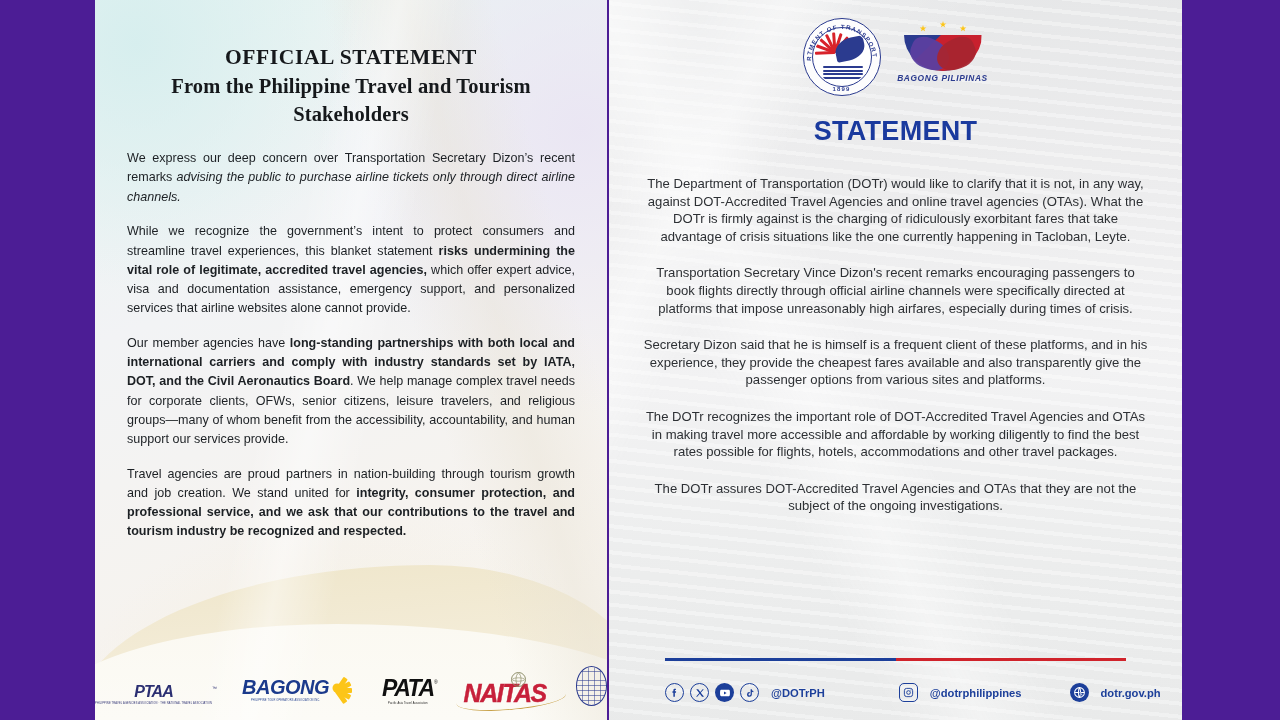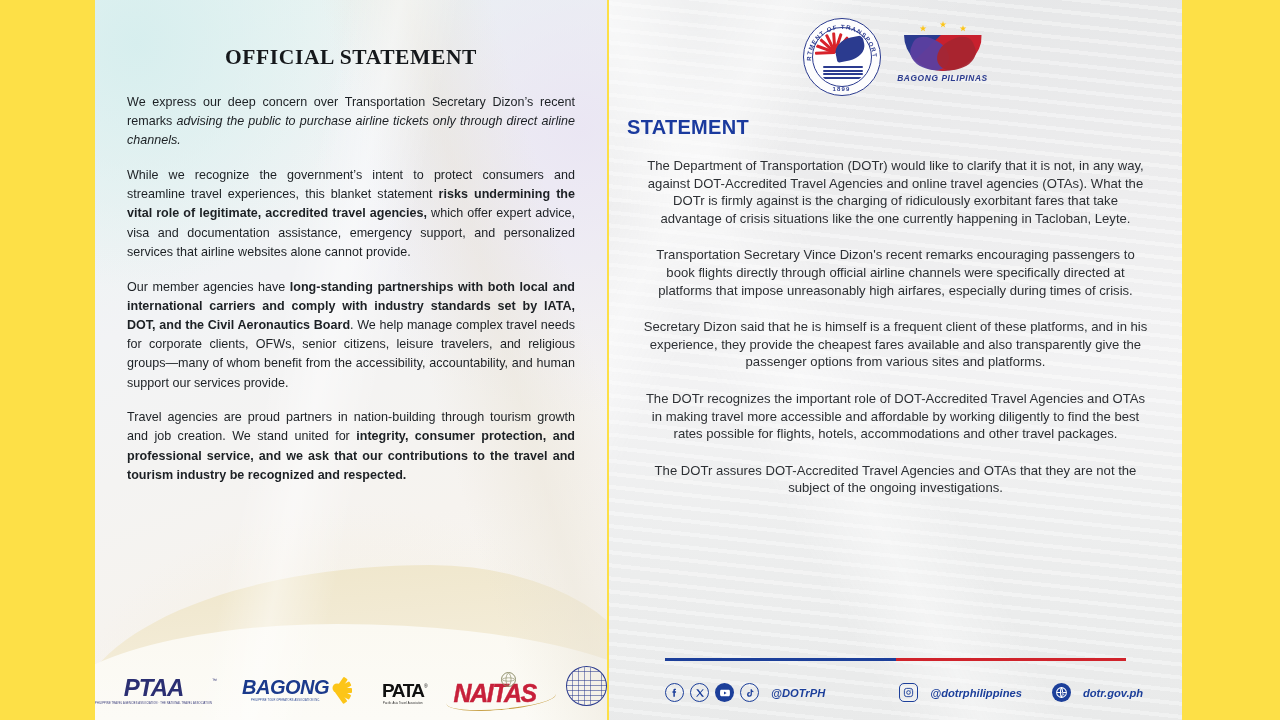--- a/index.html
+++ b/index.html
@@ -1,19 +1,19 @@
 <!DOCTYPE html>
 <html><head>
 <meta charset="utf-8">
 <style>
   * { margin:0; padding:0; box-sizing:border-box; }
   html,body { width:1280px; height:720px; overflow:hidden; background:#ffffff; }
   body { font-family:"Liberation Sans", sans-serif; }
 
-  .stage { position:relative; width:1280px; height:720px; background:#fde047; }
+  .stage { position:relative; width:1280px; height:720px; background:#4c1d95; }
 
   
   .left-panel {
     position:absolute; left:95px; top:0; width:512px; height:720px;
     overflow:hidden;
     background:
       radial-gradient(ellipse 70% 55% at 8% 6%, rgba(214,238,238,0.95) 0%, rgba(214,238,238,0) 62%),
       radial-gradient(ellipse 80% 60% at 95% 18%, rgba(233,228,243,0.85) 0%, rgba(233,228,243,0) 66%),
       radial-gradient(ellipse 90% 50% at 50% 100%, rgba(243,236,214,0.6) 0%, rgba(243,236,214,0) 60%),
       linear-gradient(160deg,#e7f4f2 0%,#f2f3f5 38%,#f6f3ef 70%,#faf7f1 100%);
@@ -69,40 +69,40 @@
   .logo-main {
     font-family:"Liberation Sans", sans-serif; font-weight:700; line-height:1;
   }
   .logo-sub {
     font-family:"Liberation Sans", sans-serif;
     font-size:2.6px; letter-spacing:.15px; line-height:1.5; margin-top:2px;
     white-space:nowrap;
   }
 
   
-  .ptaa .logo-main { font-size:24px; color:#2b2f72; letter-spacing:-1px; font-style:italic; }
+  .ptaa .logo-main { font-size:16px; color:#2b2f72; letter-spacing:-1px; font-style:italic; }
   .ptaa .logo-sub { color:#2b2f72; }
   .ptaa .tm { position:absolute; top:1px; right:-5px; font-size:5px; color:#2b2f72; }
 
   
   .philtoa { display:flex; align-items:center; }
   .philtoa .logo-main { font-size:20px; color:#1b3a8c; letter-spacing:-.5px; font-style:italic; }
   .philtoa .logo-sub { color:#1b3a8c; }
   .sun {
     position:relative; width:30px; height:30px; margin-left:-7px; margin-bottom:3px;
   }
   .sun i {
     position:absolute; left:50%; top:50%; width:15px; height:4.5px;
     background:#fcc518; transform-origin:0 50%; border-radius:1px;
   }
   .sun .c { position:absolute; left:50%; top:50%; width:9px; height:9px;
     background:#fcc518; border-radius:50%; transform:translate(-50%,-50%); }
 
   
-  .pata .logo-main { font-size:19px; color:#101010; letter-spacing:-1.5px; }
+  .pata .logo-main { font-size:23px; color:#101010; letter-spacing:-1.5px;font-style:italic; }
   .pata .logo-sub { color:#101010; }
   .pata .tm { position:absolute; top:2px; right:-4px; font-size:5px; color:#101010; }
 
   
   .naitas { position:relative; }
   .naitas .logo-main { font-size:25px; color:#c7203a; letter-spacing:-1.5px;
     -webkit-text-stroke:0.4px #c7203a; font-style:italic; }
   .naitas-globe {
     position:absolute; top:-9px; left:47px; width:15px; height:15px;
     border:1.1px solid #8f8f6a; border-radius:50%;
@@ -227,39 +227,39 @@
     position:absolute; right:6px; bottom:2px; width:40px; height:30px;
     background:#a8252f; transform:rotate(-22deg); border-radius:60% 40% 50% 50%;
     opacity:.95;
   }
   .bp-label {
     font-family:"Liberation Sans", sans-serif; font-weight:700; font-style:italic;
     font-size:8.4px; color:#2b3b8f; letter-spacing:.6px; margin-top:2px;
   }
 
   .rp-heading {
-    text-align:left; font-family:"Liberation Sans", sans-serif;
-    font-weight:700; font-size:20px; letter-spacing:.3px;
-    color:#1a3a9e; margin-top:16px; margin-bottom:18px;
+    text-align:center; font-family:"Liberation Sans", sans-serif;
+    font-weight:700; font-size:27px; letter-spacing:.3px;
+    color:#1a3a9e; margin-top:16px; margin-bottom:28px;
   }
   .rp-para {
     font-family:"Liberation Sans", sans-serif;
     font-size:13.1px; line-height:17.6px; color:#2d3034;
     text-align:center; margin:0 14px 19px 14px;
   }
 
   .rp-footer { position:absolute; left:0; right:0; bottom:18px; padding:0 56px; }
   .rp-rule { display:flex; height:2.6px; margin-bottom:22px; }
   .rp-rule .b { flex:1; background:#1c3f9a; }
   .rp-rule .r { flex:1; background:#d0232b; }
 
-  .rp-social { display:flex; align-items:center;font-style:italic; }
+  .rp-social { display:flex; align-items:center; }
   .soc-group { display:flex; align-items:center; gap:6px; }
   .soc-group.g2 { margin-left:74px; }
-  .soc-group.g3 { margin-left:30px; }
+  .soc-group.g3 { margin-left:48px; }
   .soc-ico {
     width:19px; height:19px; border-radius:50%;
     display:flex; align-items:center; justify-content:center;
     color:#1c3f9a; flex:none;
   }
   .soc-ico.ring { border:1.5px solid #1c3f9a; }
   .soc-ico.solid { background:#1c3f9a; color:#fff; }
   .soc-ico.sq { border-radius:5px; }
   .soc-handle {
     font-family:"Liberation Sans", sans-serif; font-weight:700;
@@ -271,20 +271,21 @@
 
 <div class="stage">
 
   <div class="left-panel">
     <div class="lp-wave"></div>
     <div class="lp-wave2"></div>
     <div class="lp-texture"></div>
 
     <div class="lp-content">
       <div class="lp-title-1">OFFICIAL STATEMENT</div>
+      <div class="lp-title-2">From the Philippine Travel and Tourism Stakeholders</div>
 
       <div class="lp-body">
         <p class="lp-para"><span>We express our deep concern over Transportation Secretary Dizon’s recent remarks </span><i>advising the public to purchase airline tickets only through direct airline channels.</i></p>
         <p class="lp-para"><span>While we recognize the government’s intent to protect consumers and streamline travel experiences, this blanket statement </span><b>risks undermining the vital role of legitimate, accredited travel agencies,</b><span> which offer expert advice, visa and documentation assistance, emergency support, and personalized services that airline websites alone cannot provide.</span></p>
         <p class="lp-para"><span>Our member agencies have </span><b>long-standing partnerships with both local and international carriers and comply with industry standards set by IATA, DOT, and the Civil Aeronautics Board</b><span>. We help manage complex travel needs for corporate clients, OFWs, senior citizens, leisure travelers, and religious groups—many of whom benefit from the accessibility, accountability, and human support our services provide.</span></p>
         <p class="lp-para"><span>Travel agencies are proud partners in nation-building through tourism growth and job creation. We stand united for </span><b>integrity, consumer protection, and professional service, and we ask that our contributions to the travel and tourism industry be recognized and respected.</b></p>
       </div>
     </div>
 
     <div class="lp-logos">

